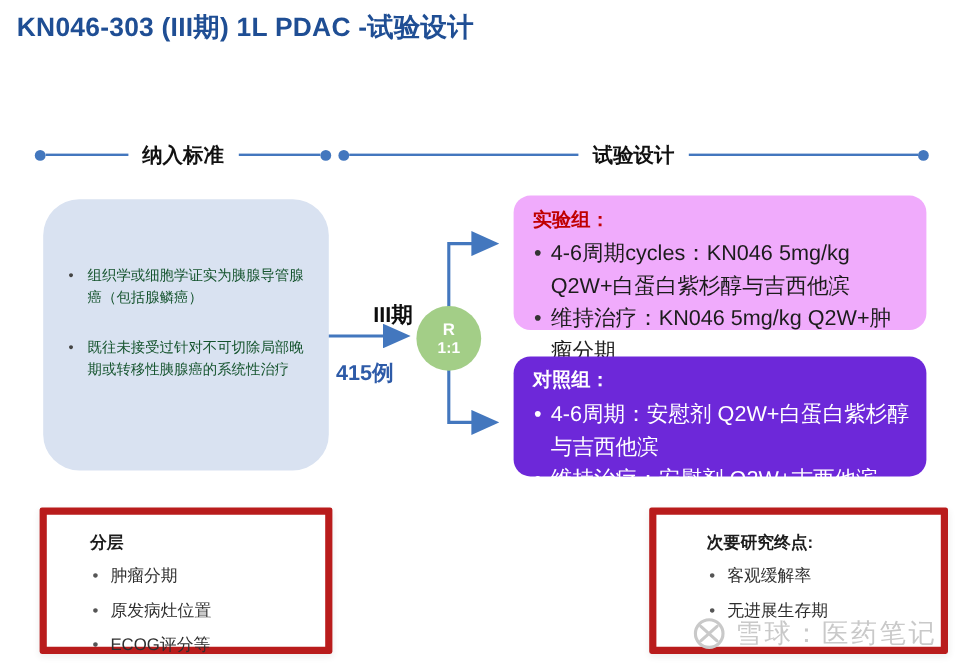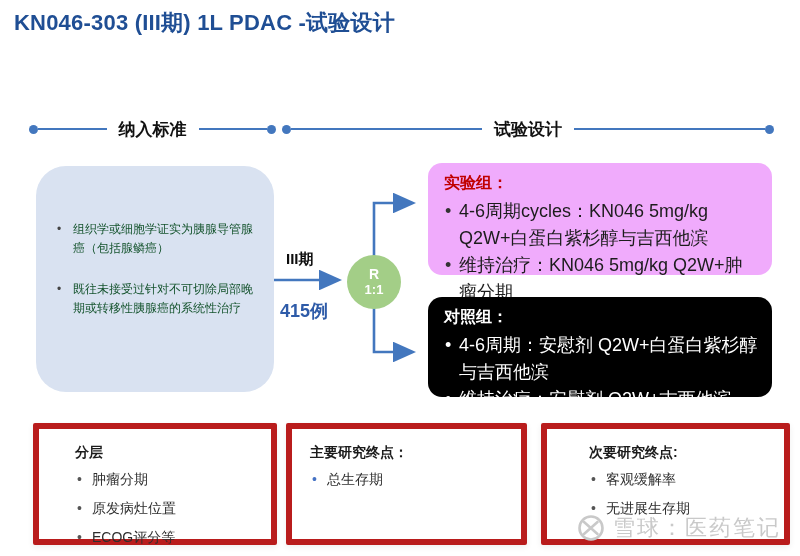--- a/index.html
+++ b/index.html
@@ -26,37 +26,37 @@
   
   .inclusion-box{
     position:absolute;left:36px;top:166px;width:238px;height:226px;
     background:#D9E2F1;border-radius:30px;box-sizing:border-box;
     padding:54px 16px 0 20px;
   }
   .blist{list-style:none;margin:0;padding:0;}
   .blist li{position:relative;padding-left:17px;font-size:12px;line-height:1.58;color:#14532d;margin-bottom:22px;}
   .blist li::before{content:"•";position:absolute;left:1px;top:0;color:#444;}
   
-  .phase-label{position:absolute;left:286px;top:250px;width:58px;text-align:left;
-    font-size:15px;font-weight:700;color:#0d0d0d;}
+  .phase-label{position:absolute;left:286px;top:250px;width:58px;text-align:right;
+    font-size:18px;font-weight:700;color:#0d0d0d;}
   .n-label{position:absolute;left:280px;top:299px;width:70px;text-align:left;
     font-size:18px;font-weight:700;color:#2E5BA8;}
   .rand-circle{
     position:absolute;left:347px;top:255px;width:54px;height:54px;border-radius:50%;
     background:#A3CE87;display:flex;flex-direction:column;align-items:center;justify-content:center;
     color:#fff;font-weight:700;line-height:1.12;
   }
   .rand-circle .r{font-size:14px;}
   .rand-circle .ratio{font-size:13px;}
   .arrows{position:absolute;left:0;top:0;pointer-events:none;}
   
   .arm{position:absolute;left:428px;width:344px;border-radius:14px;box-sizing:border-box;
     padding:10px 12px 12px 16px;}
   .arm-exp{top:163px;height:112px;background:#f0abfc;}
-  .arm-ctrl{top:297px;height:100px;background:#000000;}
+  .arm-ctrl{top:297px;height:100px;background:#6d28d9;}
   .arm .arm-title{font-size:16px;font-weight:700;margin:0 0 4px 0;}
   .arm-exp .arm-title{color:#C00000;}
   .arm-ctrl .arm-title{color:#ffffff;}
   .arm ul{list-style:none;margin:0;padding:0;}
   .arm li{position:relative;padding-left:15px;font-size:18px;line-height:1.5;}
   .arm-exp li{color:#1c1c1c;}
   .arm-ctrl li{color:#ffffff;}
   .arm-exp li::before{content:"•";position:absolute;left:1px;top:0;color:#333;}
   .arm-ctrl li::before{content:"•";position:absolute;left:1px;top:0;color:#fff;}
   
@@ -143,26 +143,20 @@
   </div>
 
   <div class="card" id="card-0">
     <div class="card-title">分层</div>
     <ul>
       <li>肿瘤分期</li>
       <li>原发病灶位置</li>
       <li>ECOG评分等</li>
     </ul>
   </div>
-  <div class="card" id="card-1">
-    <div class="card-title">主要研究终点：</div>
-    <ul>
-      <li>总生存期</li>
-    </ul>
-  </div>
   <div class="card" id="card-2">
     <div class="card-title">次要研究终点:</div>
     <ul>
       <li>客观缓解率</li>
       <li>无进展生存期</li>
     </ul>
   </div>
 
   <div class="watermark">
     <svg width="30" height="30" viewBox="0 0 30 30">

